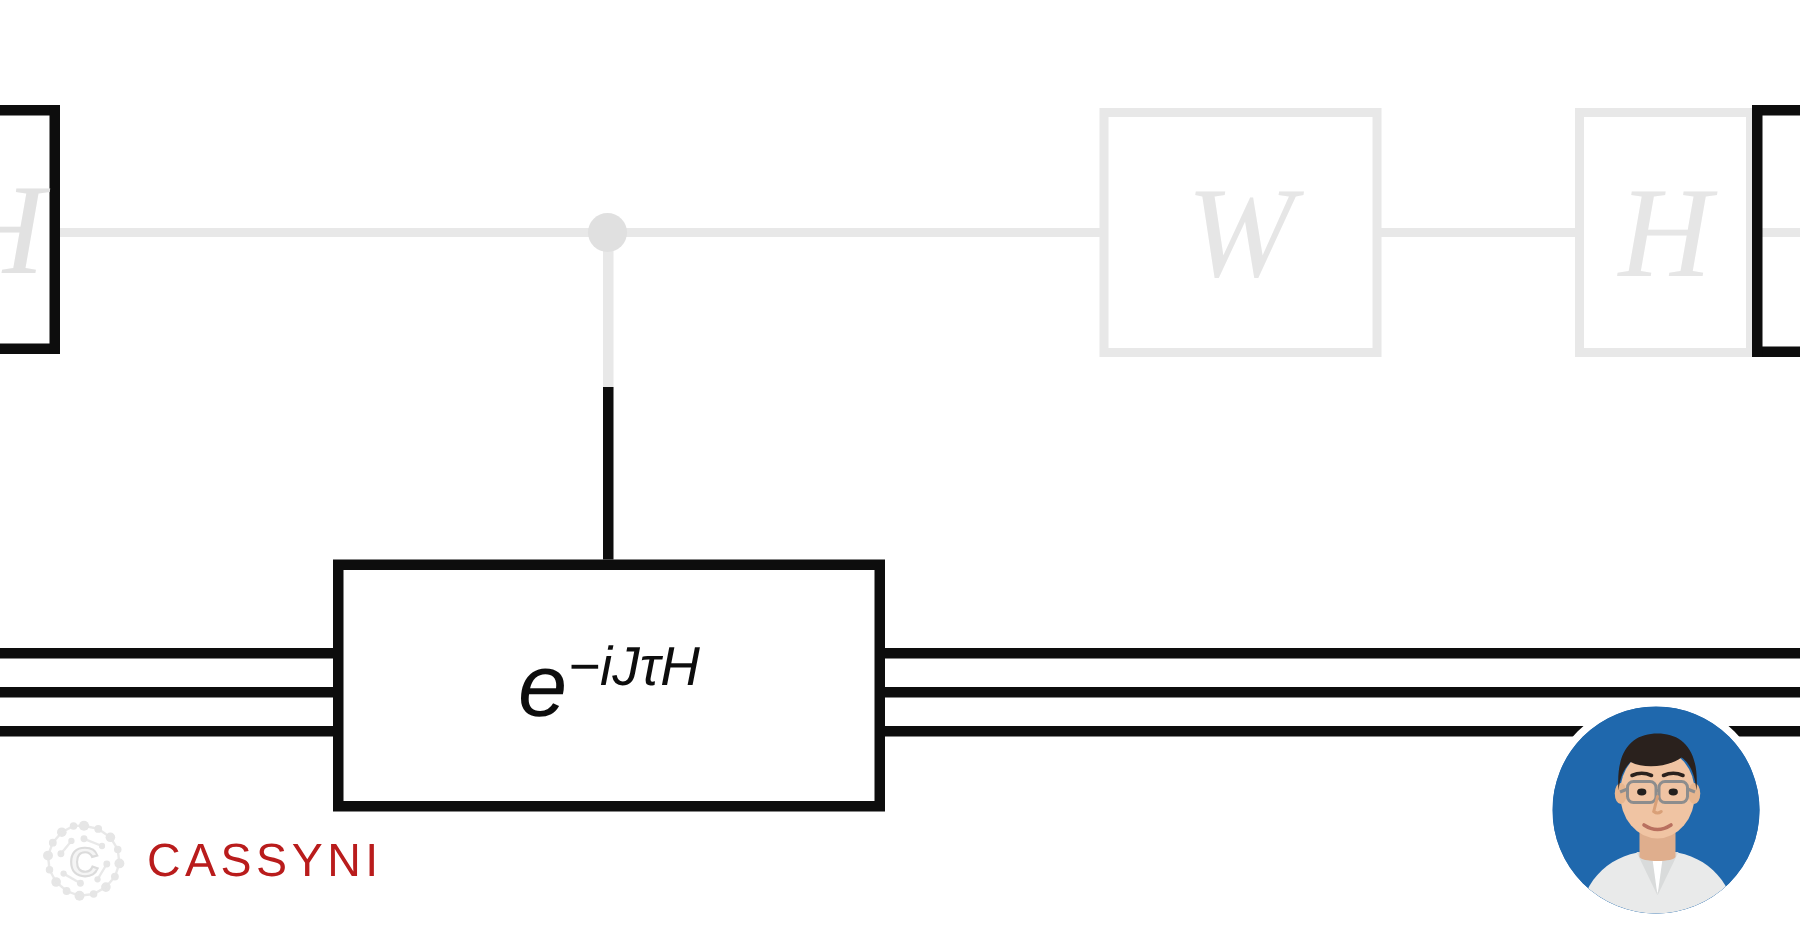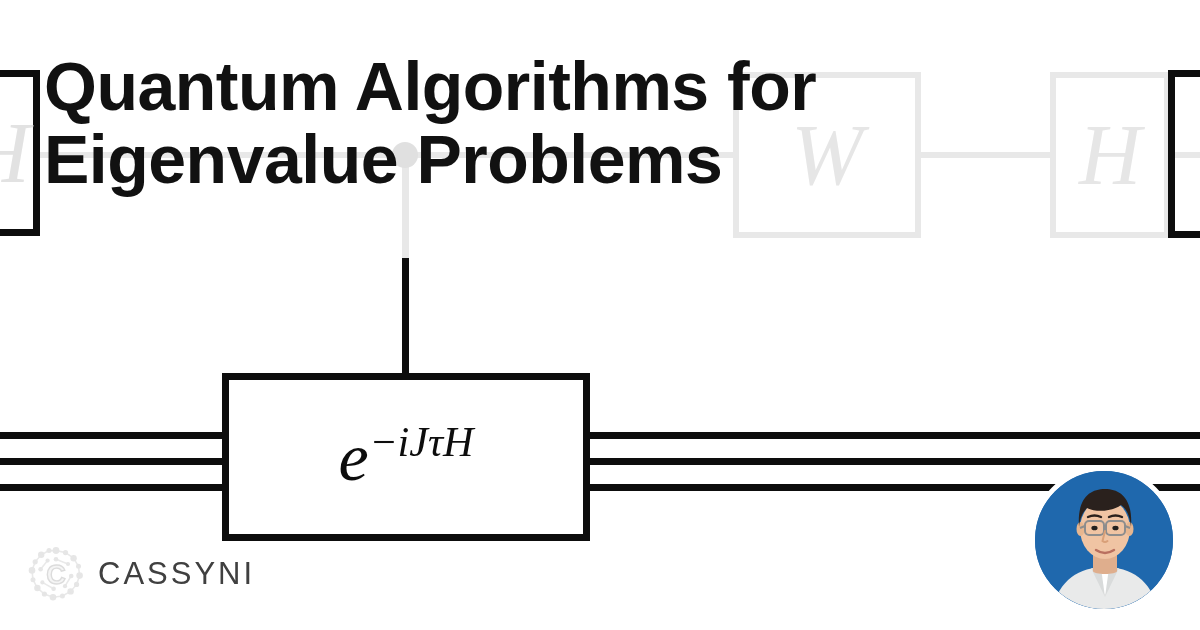--- a/index.html
+++ b/index.html
@@ -71,23 +71,23 @@
   .gate-black {
     position: absolute;
     border: 7px solid #0d0d0d;
     background: #ffffff;
     box-sizing: border-box;
     display: flex;
     align-items: center;
     justify-content: center;
   }
   .gate-black .mlabel {
-    font-family: Liberation Serif, serif;
+    font-family: Liberation Sans, sans-serif;
     font-style: italic;
-    font-size: 68px;
+    font-size: 59px;
     color: #0d0d0d;
     white-space: nowrap;
     letter-spacing: 0.5px;
     text-align: right;
   }
   .gate-black .mlabel sup {
     font-size: 0.62em;
     vertical-align: super;
     letter-spacing: 0;
   }
@@ -156,21 +156,21 @@
   }
   .logo-mark {
     width: 56px;
     height: 56px;
     position: relative;
   }
   .logo-word {
     font-family: "Liberation Sans", sans-serif;
     font-size: 31px;
     letter-spacing: 3px;
-    color: #404040;
+    color: #b91c1c;
     font-weight: 400;
   }
 
   
   .avatar {
     position: absolute;
     right: 22px;
     bottom: 16px;
     width: 148px;
     height: 148px;
@@ -222,22 +222,20 @@
 
     <div class="wire-black" style="left:584px; top:432px; width:616px;"></div>
     <div class="wire-black" style="left:584px; top:458px; width:616px;"></div>
     <div class="wire-black" style="left:584px; top:484px; width:616px;"></div>
 
     <div class="gate-black" style="left:222px; top:373px; width:368px; height:168px;">
       <span class="mlabel"><span>e</span><sup>−iJτH</sup></span>
     </div>
   </div>
 
-  <div class="title">Quantum Algorithms for
-Eigenvalue Problems</div>
 
   <div class="logo">
     <div class="logo-mark">
       <svg viewBox="0 0 56 56" width="56" height="56" aria-hidden="true">
         <g fill="#e6e6e6">
           <circle cx="28" cy="4.5" r="3.4"></circle>
           <circle cx="37.5" cy="6.6" r="2.6"></circle>
           <circle cx="45.6" cy="12.2" r="3.2"></circle>
           <circle cx="50.5" cy="20.3" r="2.5"></circle>
           <circle cx="51.6" cy="29.6" r="3.3"></circle>

